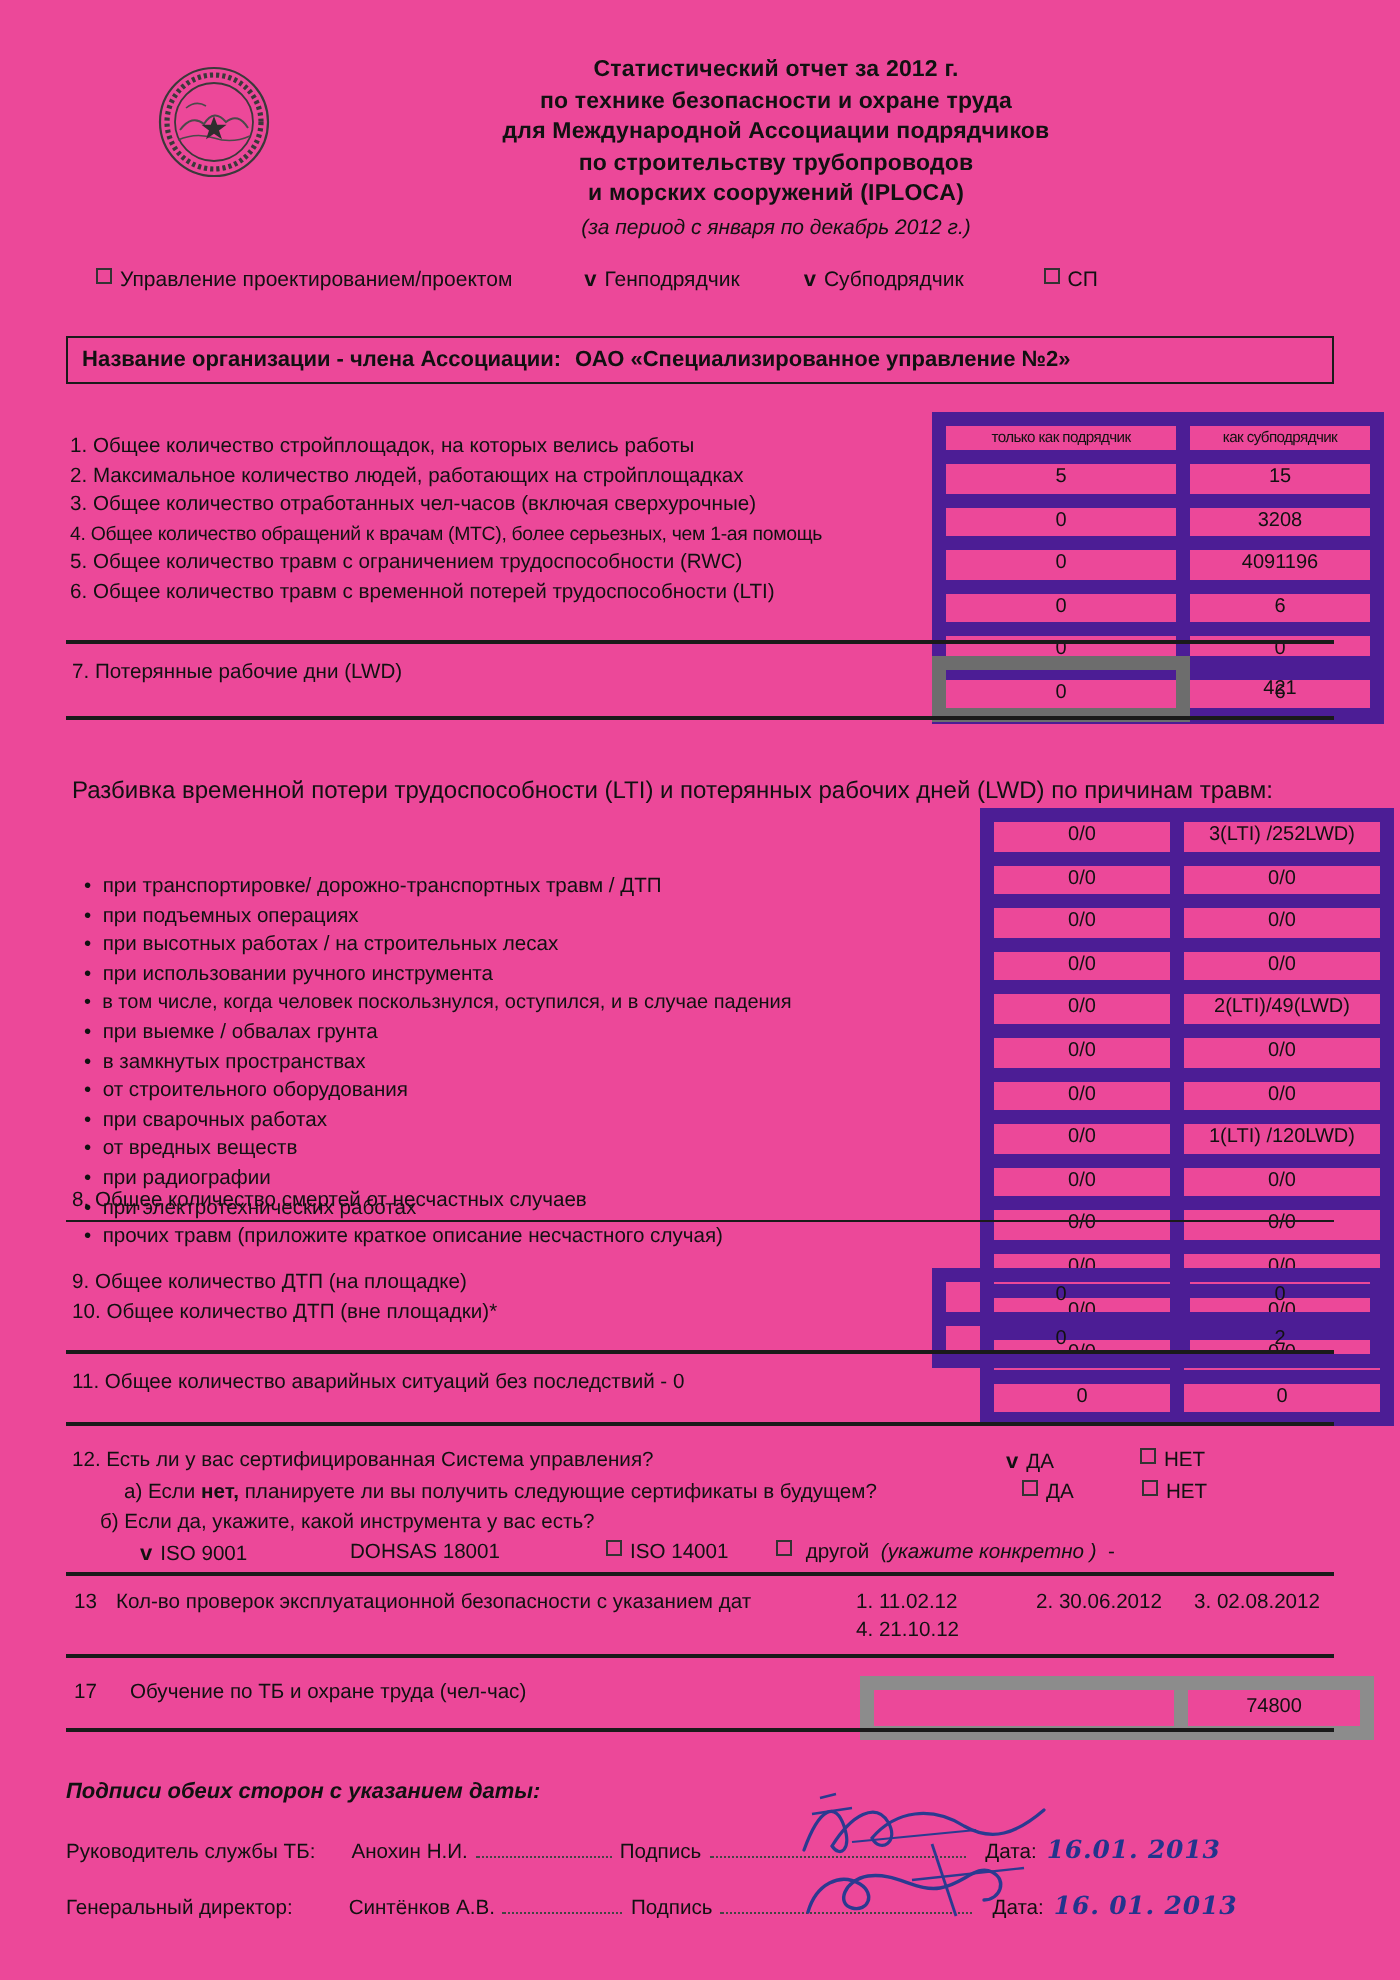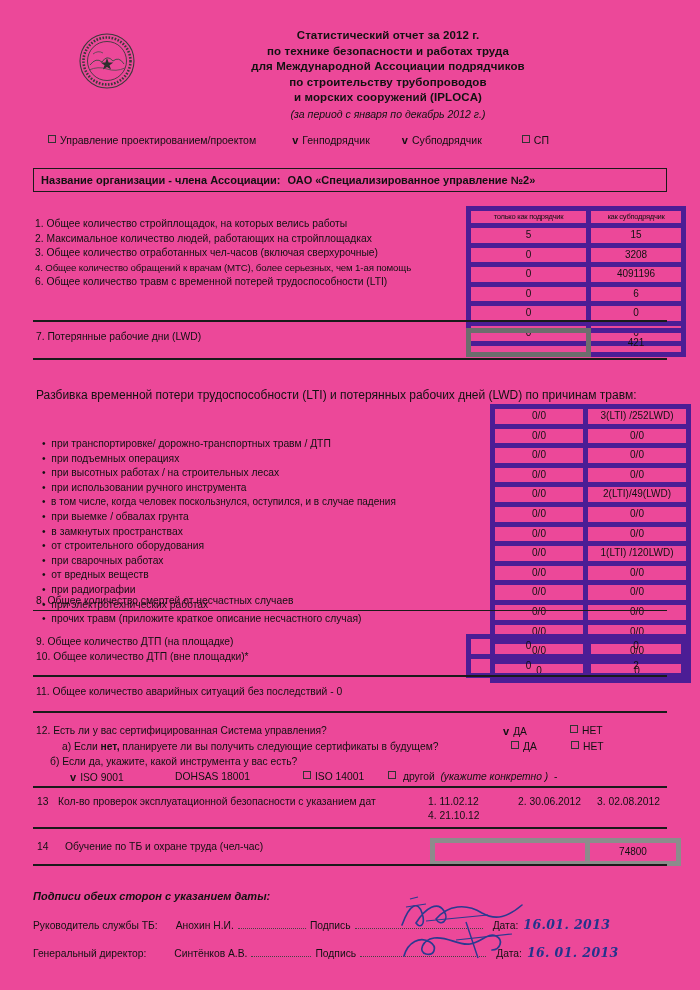--- a/index.html
+++ b/index.html
@@ -101,21 +101,21 @@
   .qrow { white-space: nowrap; }
 
   
   .numtable {
     position: absolute;
     border-collapse: collapse;
     font-size: 10px;
     table-layout: fixed;
   }
   .numtable td, .numtable th {
-    border: 5px solid #4c1d95;
+    border: 7px solid #4c1d95;
     text-align: center;
     font-weight: normal;
     padding: 0;
     height: 14.6px;
     line-height: 14.6px;
     overflow: hidden;
     white-space: nowrap;
   }
   .numtable th {
     font-size: 7.6px;
@@ -184,21 +184,21 @@
         <circle cx="29" cy="29" r="23.5" fill="none" stroke="#3a3a3a" stroke-width="2.6" stroke-dasharray="1.6 1.5"></circle>
         <circle cx="29" cy="29" r="19.5" fill="none" stroke="#3a3a3a" stroke-width="0.9"></circle>
         <path d="M12 33 Q18 25 24 30 Q29 22 35 29 Q41 24 46 32" fill="none" stroke="#4a4a4a" stroke-width="1"></path>
         <path d="M11 38 Q20 34 29 37 Q38 40 47 36" fill="none" stroke="#4a4a4a" stroke-width="0.8"></path>
         <polygon points="29,26 30.6,30.4 35.3,30.4 31.5,33.2 33,37.6 29,34.9 25,37.6 26.5,33.2 22.7,30.4 27.4,30.4" fill="#2e2e2e"></polygon>
         <path d="M15 22 Q20 18 25 21" fill="none" stroke="#4a4a4a" stroke-width="0.8"></path>
       </svg>
     </div>
     <div class="title-block">
       <div class="title-line">Статистический отчет за 2012 г.</div>
-      <div class="title-line">по технике безопасности и работах труда</div>
+      <div class="title-line">по технике безопасности и охране труда</div>
       <div class="title-line">для Международной Ассоциации подрядчиков</div>
       <div class="title-line">по строительству трубопроводов</div>
       <div class="title-line">и морских сооружений (IPLOCA)</div>
       <div class="title-period">(за период с января по декабрь 2012 г.)</div>
     </div>
   </div>
 
   <div class="roles">
     <div class="role" style="margin-right:36px;">
       <span class="mark-box"></span><span>Управление проектированием/проектом</span>
@@ -229,20 +229,24 @@
       <span>2.</span>
       <span>Максимальное количество людей, работающих на стройплощадках</span>
     </div>
     <div class="qrow">
       <span>3.</span>
       <span>Общее количество отработанных чел-часов (включая сверхурочные)</span>
     </div>
     <div class="qrow" style="font-size:9.7px;letter-spacing:-.15px;">
       <span>4.</span>
       <span>Общее количество обращений к врачам (МТС), более серьезных, чем 1-ая помощь</span>
+    </div>
+    <div class="qrow">
+      <span>5.</span>
+      <span>Общее количество травм с ограничением трудоспособности (RWC)</span>
     </div>
     <div class="qrow">
       <span>6.</span>
       <span>Общее количество травм с временной потерей трудоспособности (LTI)</span>
     </div>
   </div>
 
   <table class="numtable" style="left:466px; top:206px;">
     <tbody>
         <tr>
@@ -438,21 +442,21 @@
 
   <div class="rule" style="left:33px; top:786px; width:634px;"></div>
   <div class="sec-label" style="left:37px; top:796px;">13</div>
   <div class="sec-label" style="left:58px; top:796px;">Кол-во проверок эксплуатационной безопасности с указанием дат</div>
   <div class="sec-label" style="left:428px; top:796px;">1. 11.02.12</div>
   <div class="sec-label" style="left:518px; top:796px;">2. 30.06.2012</div>
   <div class="sec-label" style="left:597px; top:796px;">3. 02.08.2012</div>
   <div class="sec-label" style="left:428px; top:810px;">4. 21.10.12</div>
   <div class="rule" style="left:33px; top:827px; width:634px;"></div>
 
-  <div class="sec-label" style="left:37px; top:841px;">14</div>
+  <div class="sec-label" style="left:37px; top:841px;">17</div>
   <div class="sec-label" style="left:65px; top:841px;">Обучение по ТБ и охране труда (чел-час)</div>
   <table class="numtable" style="left:430px; top:838px;">
     <tbody>
         <tr>
       <td class="col-a blank" style="width:150px;height:18px;line-height:18px;border-color:#8c8c8c;"></td>
       <td class="col-b" style="width:86px;height:18px;line-height:18px;border-color:#8c8c8c;">74800</td>
     </tr>
   </tbody>
     </table>
   <div class="rule" style="left:33px; top:864px; width:634px;"></div>

